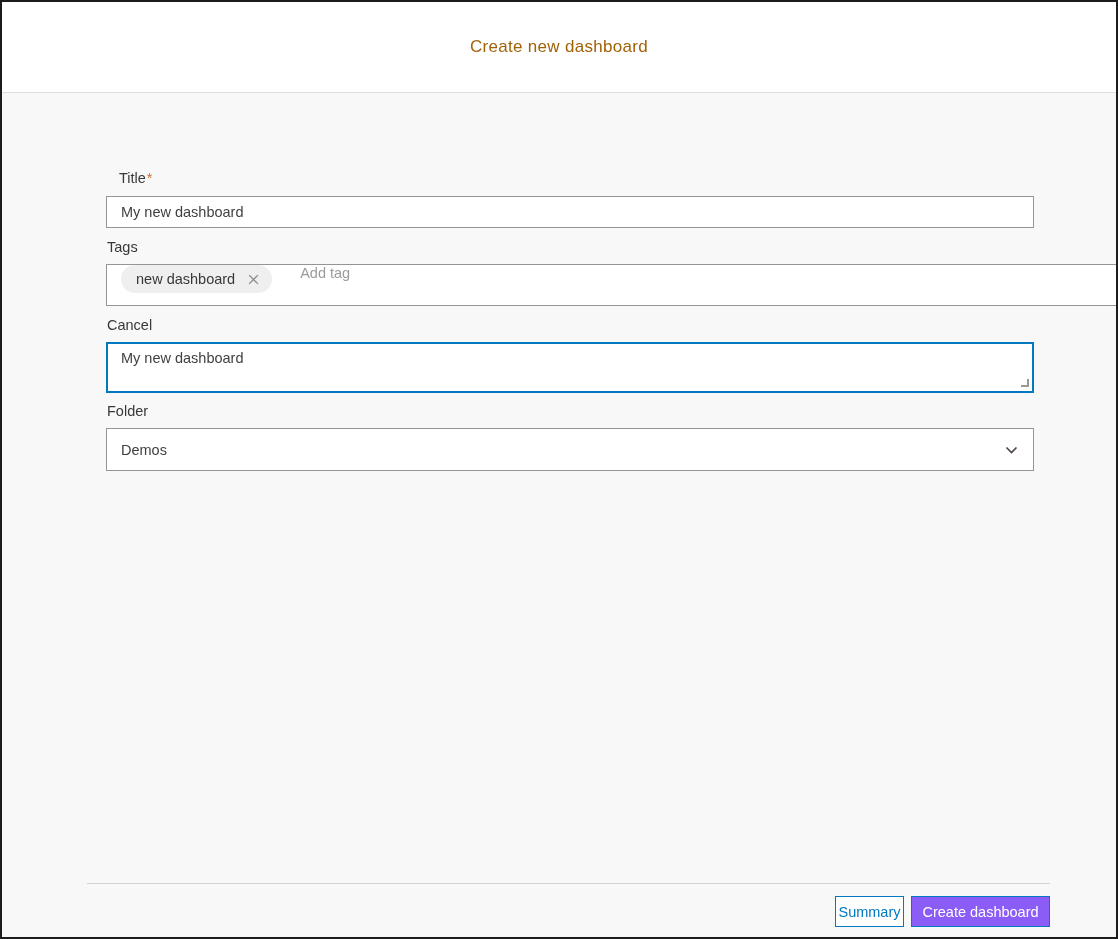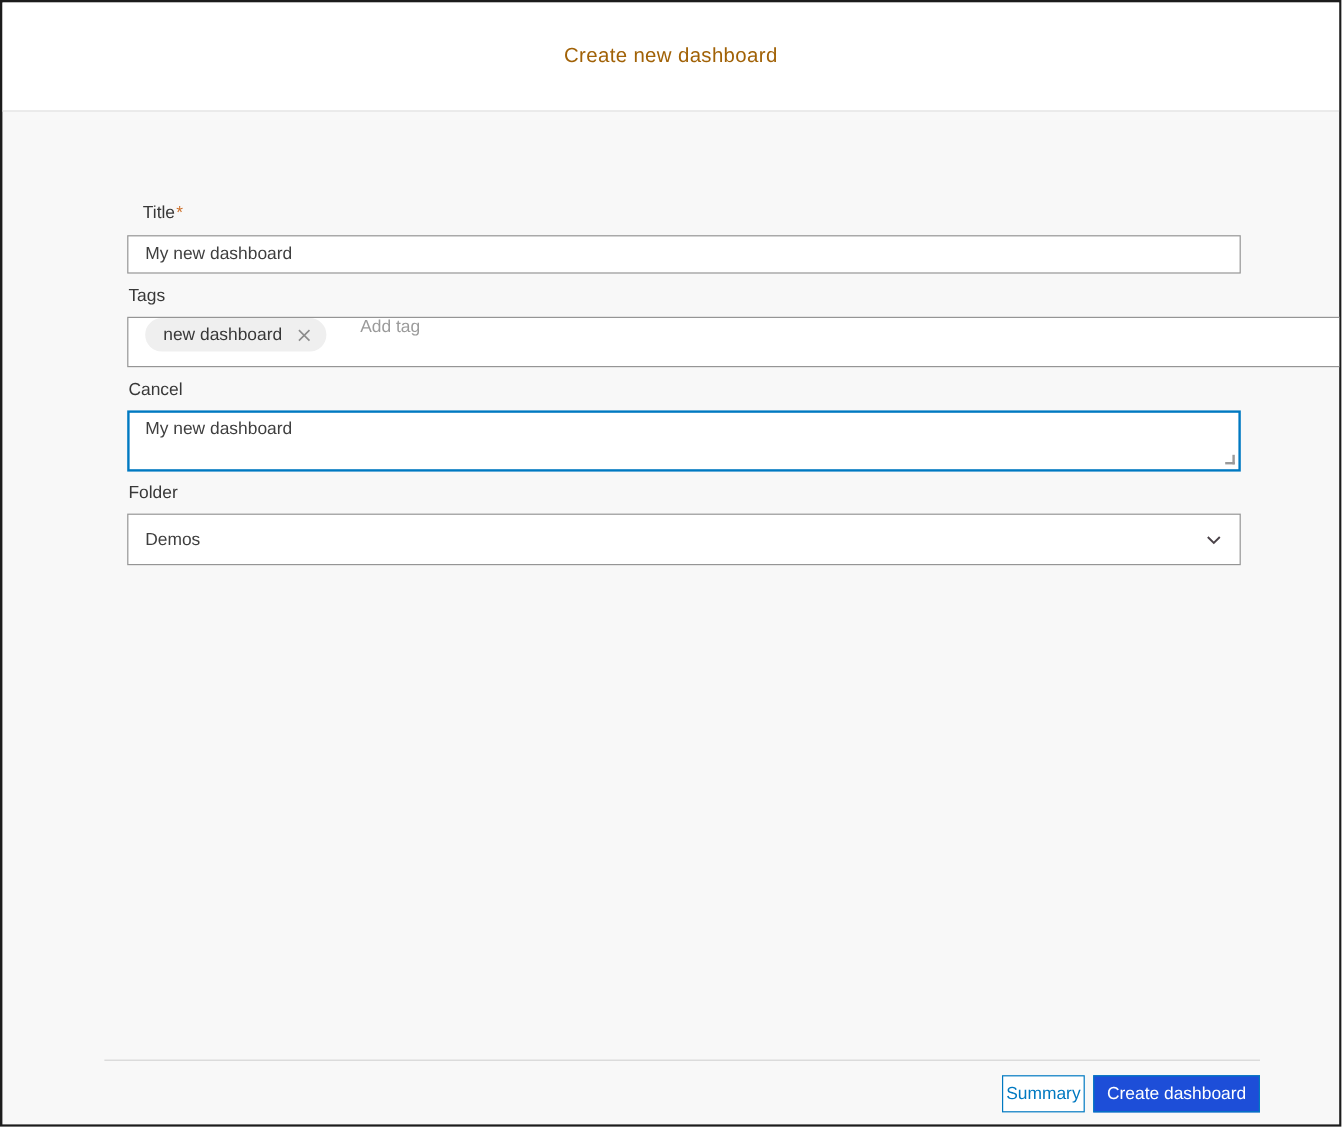--- a/index.html
+++ b/index.html
@@ -184,21 +184,21 @@
   .btn-cancel {
     left: 833px;
     width: 69px;
     background: #ffffff;
     border: 1px solid #0079c1;
     color: #0079c1;
   }
   .btn-create {
     left: 909px;
     width: 139px;
-    background: #1d4ed8;
+    background: #8b5cf6;
     border: 1px solid #0079c1;
     color: #ffffff;
   }
 </style>
 </head>
 <body>
 
 <div class="dialog">
 
   <div class="dialog-header">

